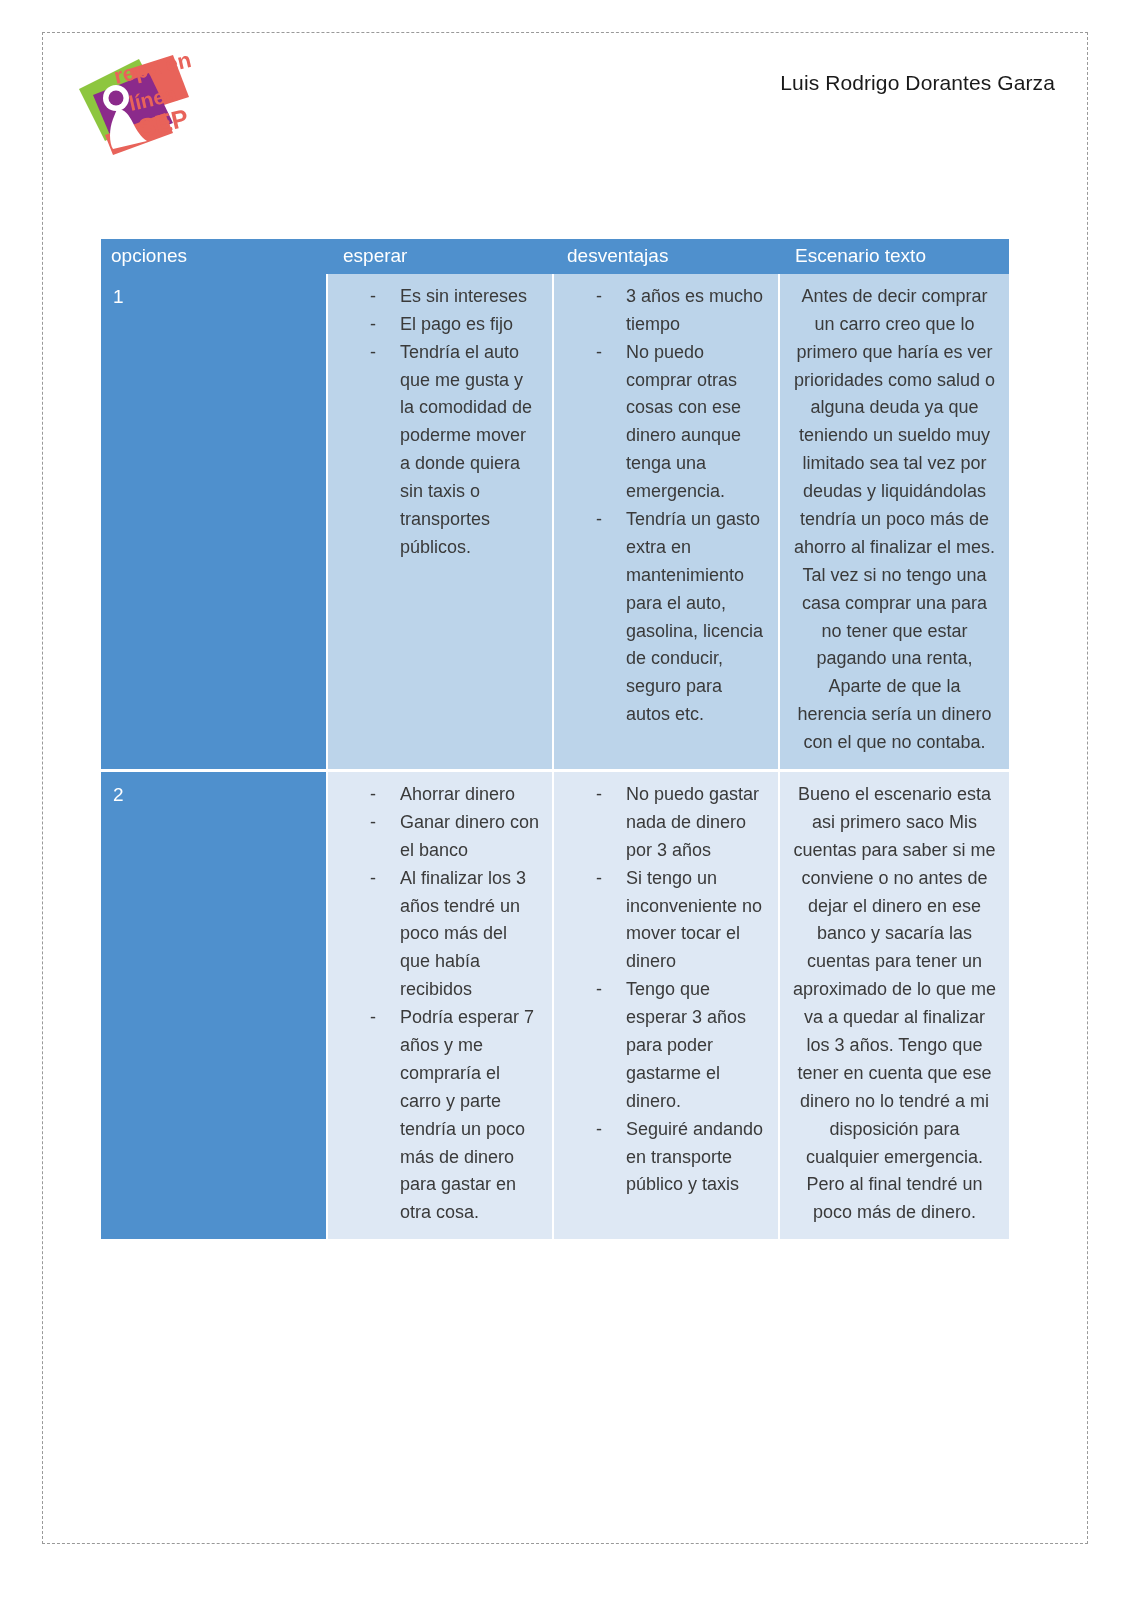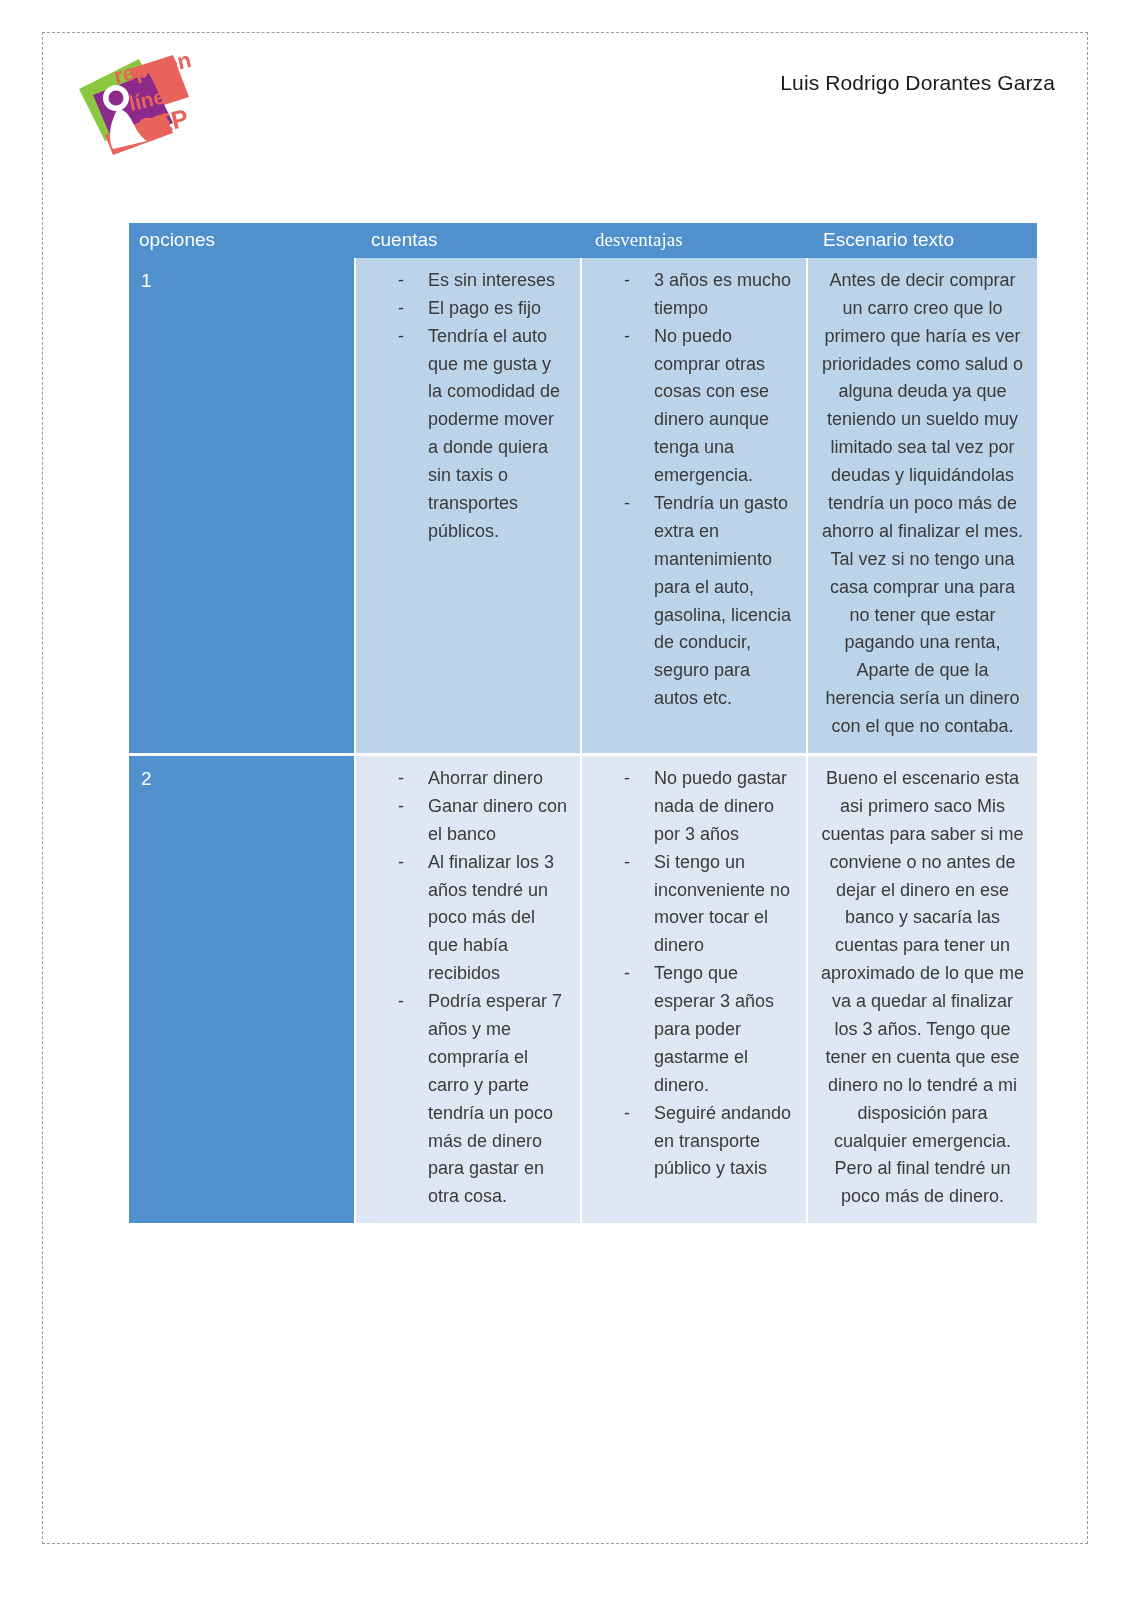--- a/index.html
+++ b/index.html
@@ -50,23 +50,22 @@
     font-size: 21px;
     color: #1a1a1a;
     letter-spacing: .1px;
     white-space: nowrap;
   }
 
   
   .table-wrap {
     position: absolute;
     left: 58px;
-    top: 190px;
+    top: 206px;
     width: 908px;
-    margin-left: 28px;
   }
 
   table.grid {
     border-collapse: collapse;
     table-layout: fixed;
     width: 908px;
   }
   table.grid col.c-opciones     { width: 226px; }
   table.grid col.c-ventajas     { width: 226px; }
   table.grid col.c-desventajas  { width: 226px; }
@@ -77,21 +76,21 @@
     color: #ffffff;
     font-weight: normal;
     font-size: 19px;
     text-align: left;
     padding: 6px 10px 7px 10px;
     border: none;
     vertical-align: middle;
     line-height: 1.15;
   }
   thead th.h-ventajas    { padding-left: 16px; }
-  thead th.h-desventajas { padding-left: 14px; font-family: Liberation Serif, serif; }
+  thead th.h-desventajas { padding-left: 14px; }
   thead th.h-escenario   { padding-left: 16px; }
 
   tbody td {
     vertical-align: top;
     padding: 9px 12px 12px 12px;
     font-size: 18px;
     line-height: 1.55;
     color: #3a3a3a;
     border-left: 2px solid #ffffff;
     border-right: 2px solid #ffffff;
@@ -172,21 +171,21 @@
     <table class="grid">
       <colgroup>
         <col class="c-opciones">
         <col class="c-ventajas">
         <col class="c-desventajas">
         <col class="c-escenario">
       </colgroup>
       <thead>
         <tr>
           <th class="h-opciones">opciones</th>
-          <th class="h-ventajas">cuentas</th>
+          <th class="h-ventajas">esperar</th>
           <th class="h-desventajas">desventajas</th>
           <th class="h-escenario">Escenario texto</th>
         </tr>
       </thead>
       <tbody>
 
         <tr class="row-1">
           <td class="opciones-cell">1</td>
 
           <td class="ventajas-cell">

